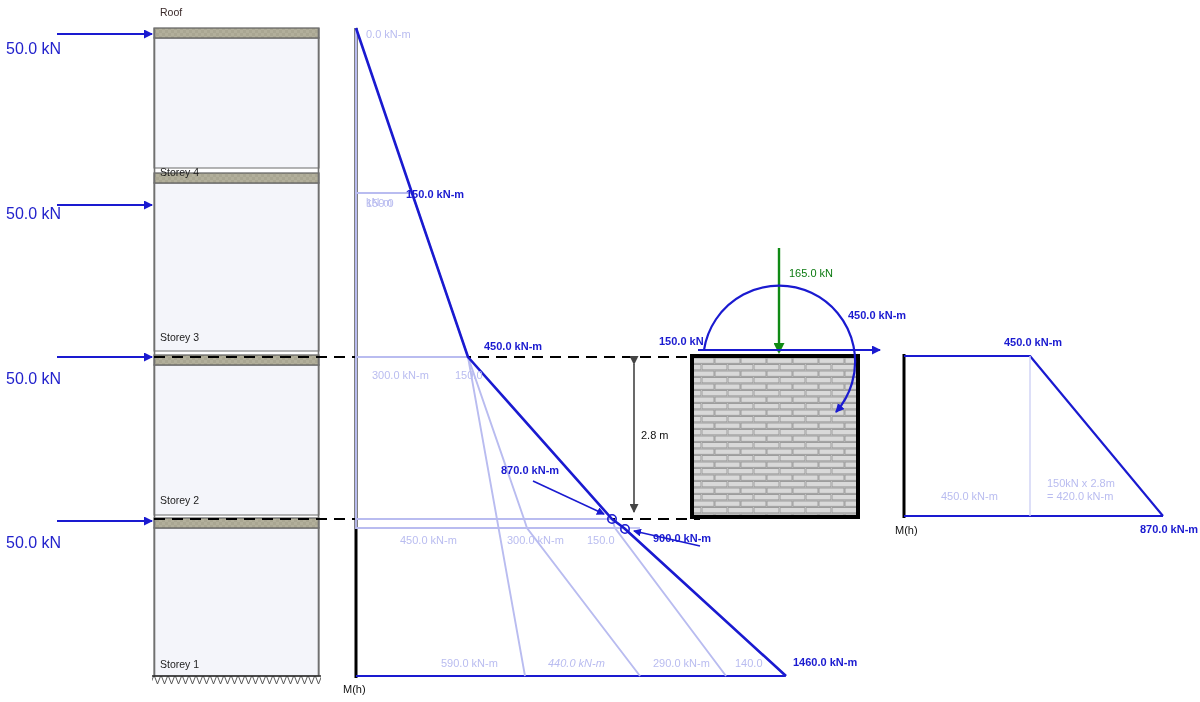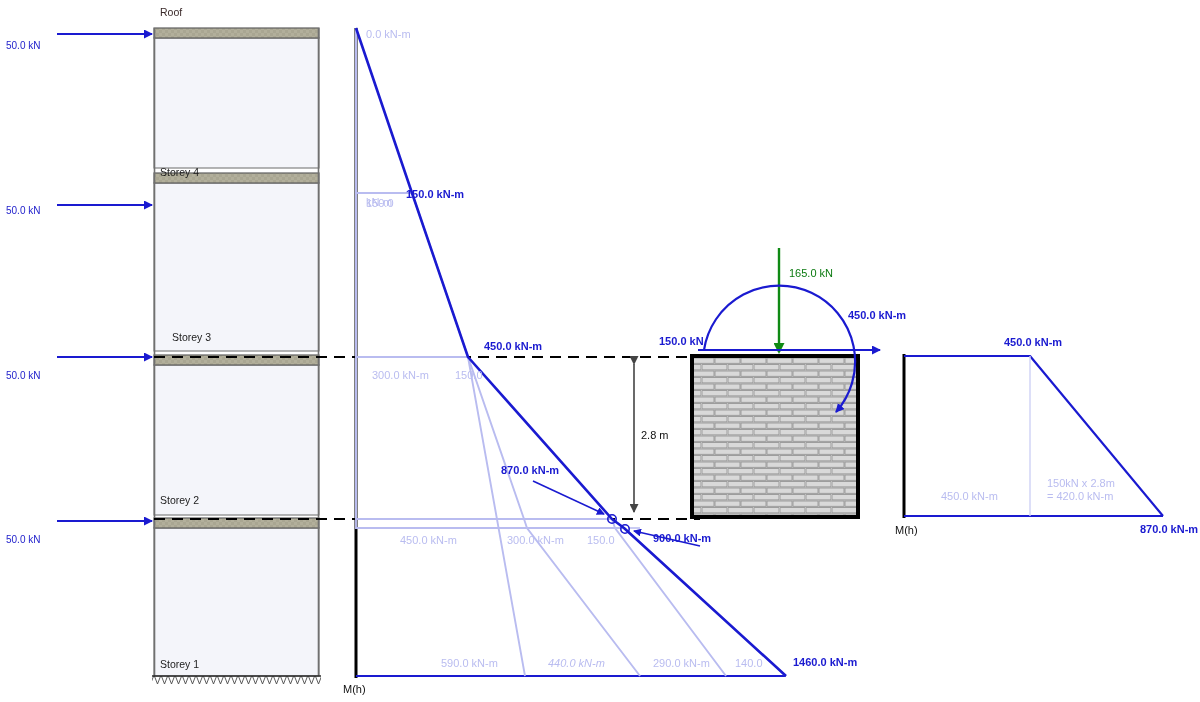--- a/index.html
+++ b/index.html
@@ -2,21 +2,21 @@
 <html><head>
 <meta charset="utf-8">
 <style>
   html,body{margin:0;padding:0;background:#ffffff;}
   body{width:1200px;height:702px;position:relative;overflow:hidden;
        font-family:"Liberation Sans","DejaVu Sans",sans-serif;}
   #stage{position:absolute;left:0;top:0;width:1200px;height:687px;}
   svg.layer{position:absolute;left:0;top:0;width:1200px;height:702px;overflow:visible;}
   .lbl{position:absolute;white-space:nowrap;line-height:1.15;}
   .lbl-blue{color:#1a1ad0;font-size:11px;font-weight:bold;}
-  .lbl-blue-plain{color:#2222cc;font-size:10px;}
+  .lbl-blue-plain{color:#2222cc;font-size:16px;}
   .lbl-faint{color:#b9bcf0;font-size:11px;}
   .lbl-black{color:#111111;font-size:11px;}
   .lbl-green{color:#0b7a10;font-size:11px;}
   .lbl-storey{color:#1c1c1c;font-size:10.5px;}
   .lbl-roof{color:#3a2a2a;font-size:10.5px;}
 </style>
 </head>
 <body>
 
 <div id="stage">
@@ -126,21 +126,21 @@
     <g>
       <line x1="904" y1="354" x2="904" y2="518" stroke="#000000" stroke-width="3"></line>
       <line x1="904" y1="516" x2="1163" y2="516" stroke="#1a1ad0" stroke-width="2.2"></line>
       <polyline points="904,356 1030,356 1163,516" fill="none" stroke="#1a1ad0" stroke-width="2.2" stroke-linejoin="round"></polyline>
       <line x1="1030" y1="356" x2="1030" y2="516" stroke="#cfd2f5" stroke-width="1.4"></line>
     </g>
   </svg>
 
   <div class="lbl lbl-roof" style="left:160px;top:6px;">Roof</div>
   <div class="lbl lbl-storey" style="left:160px;top:166px;">Storey 4</div>
-  <div class="lbl lbl-storey" style="left:160px;top:331px;margin-left:12px;">Storey 3</div>
+  <div class="lbl lbl-storey" style="left:160px;top:331px;">Storey 3</div>
   <div class="lbl lbl-storey" style="left:160px;top:494px;">Storey 2</div>
   <div class="lbl lbl-storey" style="left:160px;top:658px;">Storey 1</div>
 
   <div class="lbl lbl-blue-plain" style="left:6px;top:40px;">50.0 kN</div>
   <div class="lbl lbl-blue-plain" style="left:6px;top:205px;">50.0 kN</div>
   <div class="lbl lbl-blue-plain" style="left:6px;top:370px;">50.0 kN</div>
   <div class="lbl lbl-blue-plain" style="left:6px;top:534px;">50.0 kN</div>
 
   <div class="lbl lbl-faint" style="left:366px;top:28px;">0.0 kN-m</div>
   <div class="lbl lbl-blue" style="left:406px;top:188px;">150.0 kN-m</div>

